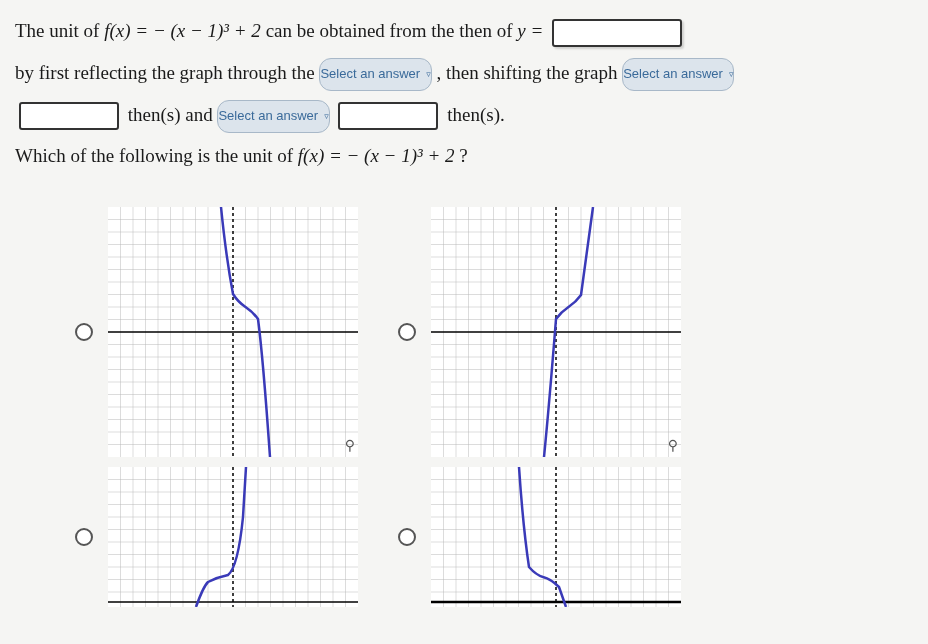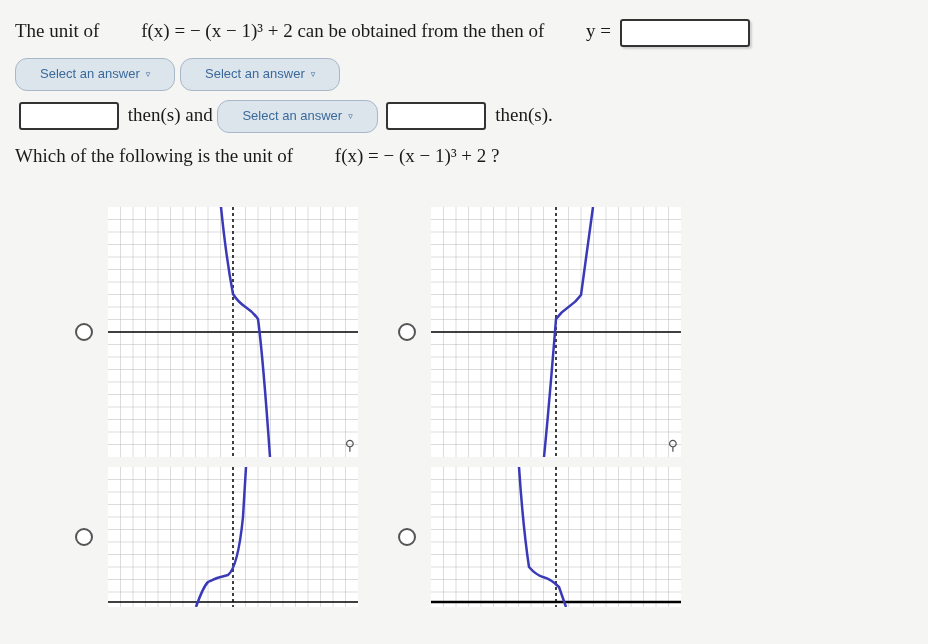--- a/index.html
+++ b/index.html
@@ -10,41 +10,41 @@
       font-family: Georgia, 'Times New Roman', serif;
       font-size: 19px;
       color: #1a1a1a;
       padding: 10px 15px;
       overflow: hidden;
     }
     .question-text {
       line-height: 2.2;
       margin-bottom: 15px;
     }
-    .math { font-family: 'Times New Roman', serif; margin-left: 37px; }
+    .math { font-style: italic; font-family: 'Times New Roman', serif; }
     .answer-box {
       display: inline-block;
       border: 2px solid #333;
       border-radius: 3px;
       width: 100px;
       height: 28px;
       vertical-align: middle;
       background: #fff;
       margin: 0 4px;
     }
     .answer-box.wide { width: 130px; }
     .answer-box.first { box-shadow: 2px 2px 2px rgba(0,0,0,0.15); }
     .select-pill {
       display: inline-flex;
       align-items: center;
       gap: 6px;
       background: #dce4ec;
       border: 1px solid #a8b8c8;
       border-radius: 12px;
-      padding: 1px 24px;
+      padding: 1px 0;
       font-size: 13px;
       color: #3a6a9a;
       vertical-align: middle;
       cursor: pointer;
       font-family: Arial, sans-serif;
     }
     .select-pill .arrows {
       font-size: 9px;
       line-height: 1;
     }
@@ -87,24 +87,26 @@
 </head>
 <body>
 
 <div class="question-text">
   <span>The unit of </span>
   <span class="math">f(x) = − (x − 1)³ + 2</span>
   <span> can be obtained from the then of </span>
   <span class="math">y = </span>
   <span class="answer-box wide first"></span>
   <br>
+  <span>by first reflecting the graph through the </span>
   <span class="select-pill">
     <span>Select an answer</span>
     <span class="arrows">▿</span>
   </span>
+  <span> , then shifting the graph </span>
   <span class="select-pill">
     <span>Select an answer</span>
     <span class="arrows">▿</span>
   </span>
   <br>
   <span class="answer-box"></span>
   <span>then(s) and </span>
   <span class="select-pill">
     <span>Select an answer</span>
     <span class="arrows">▿</span>

